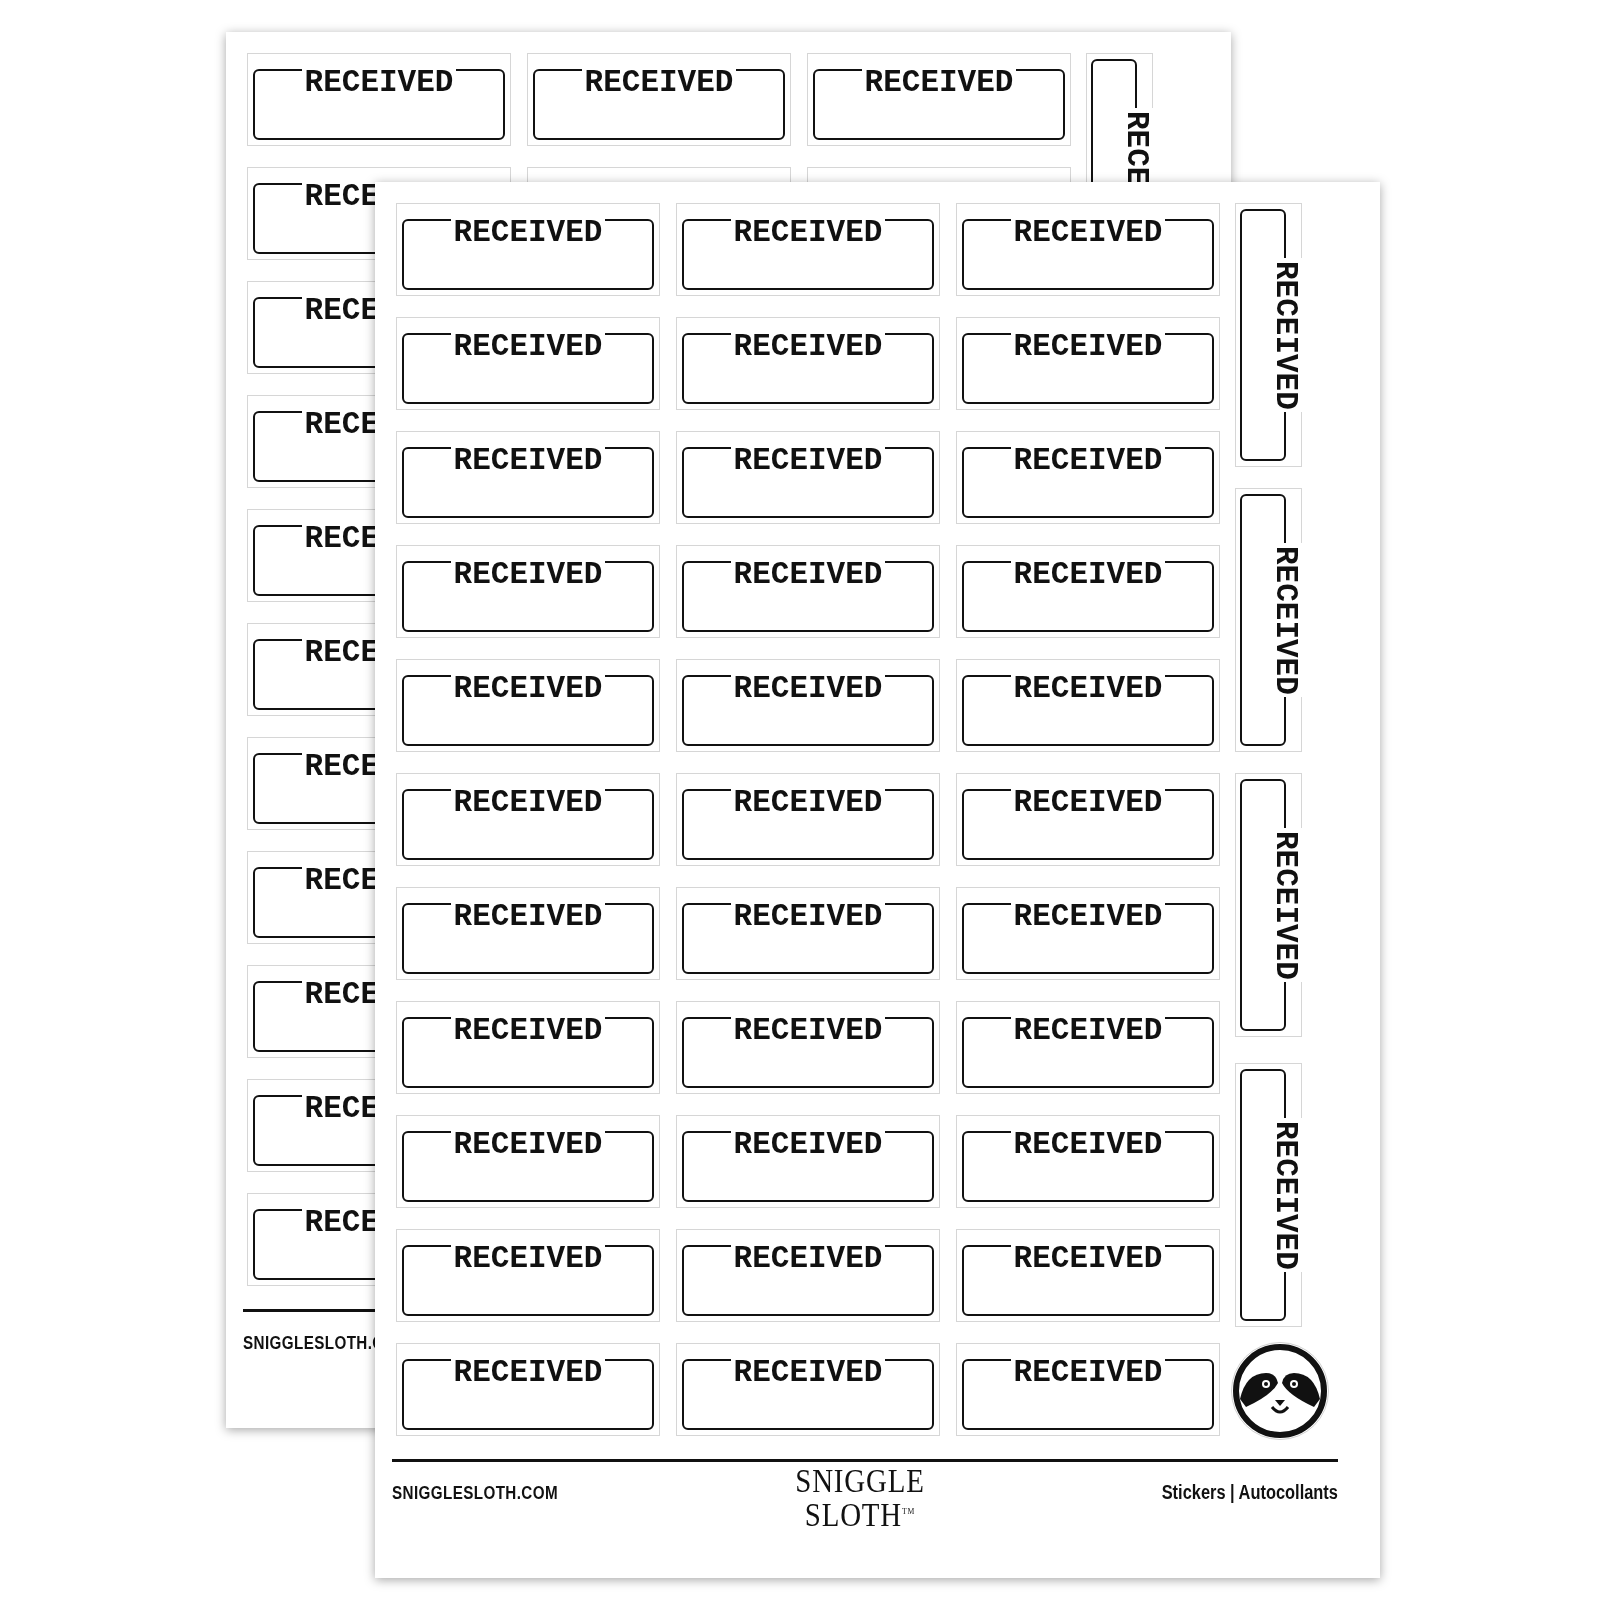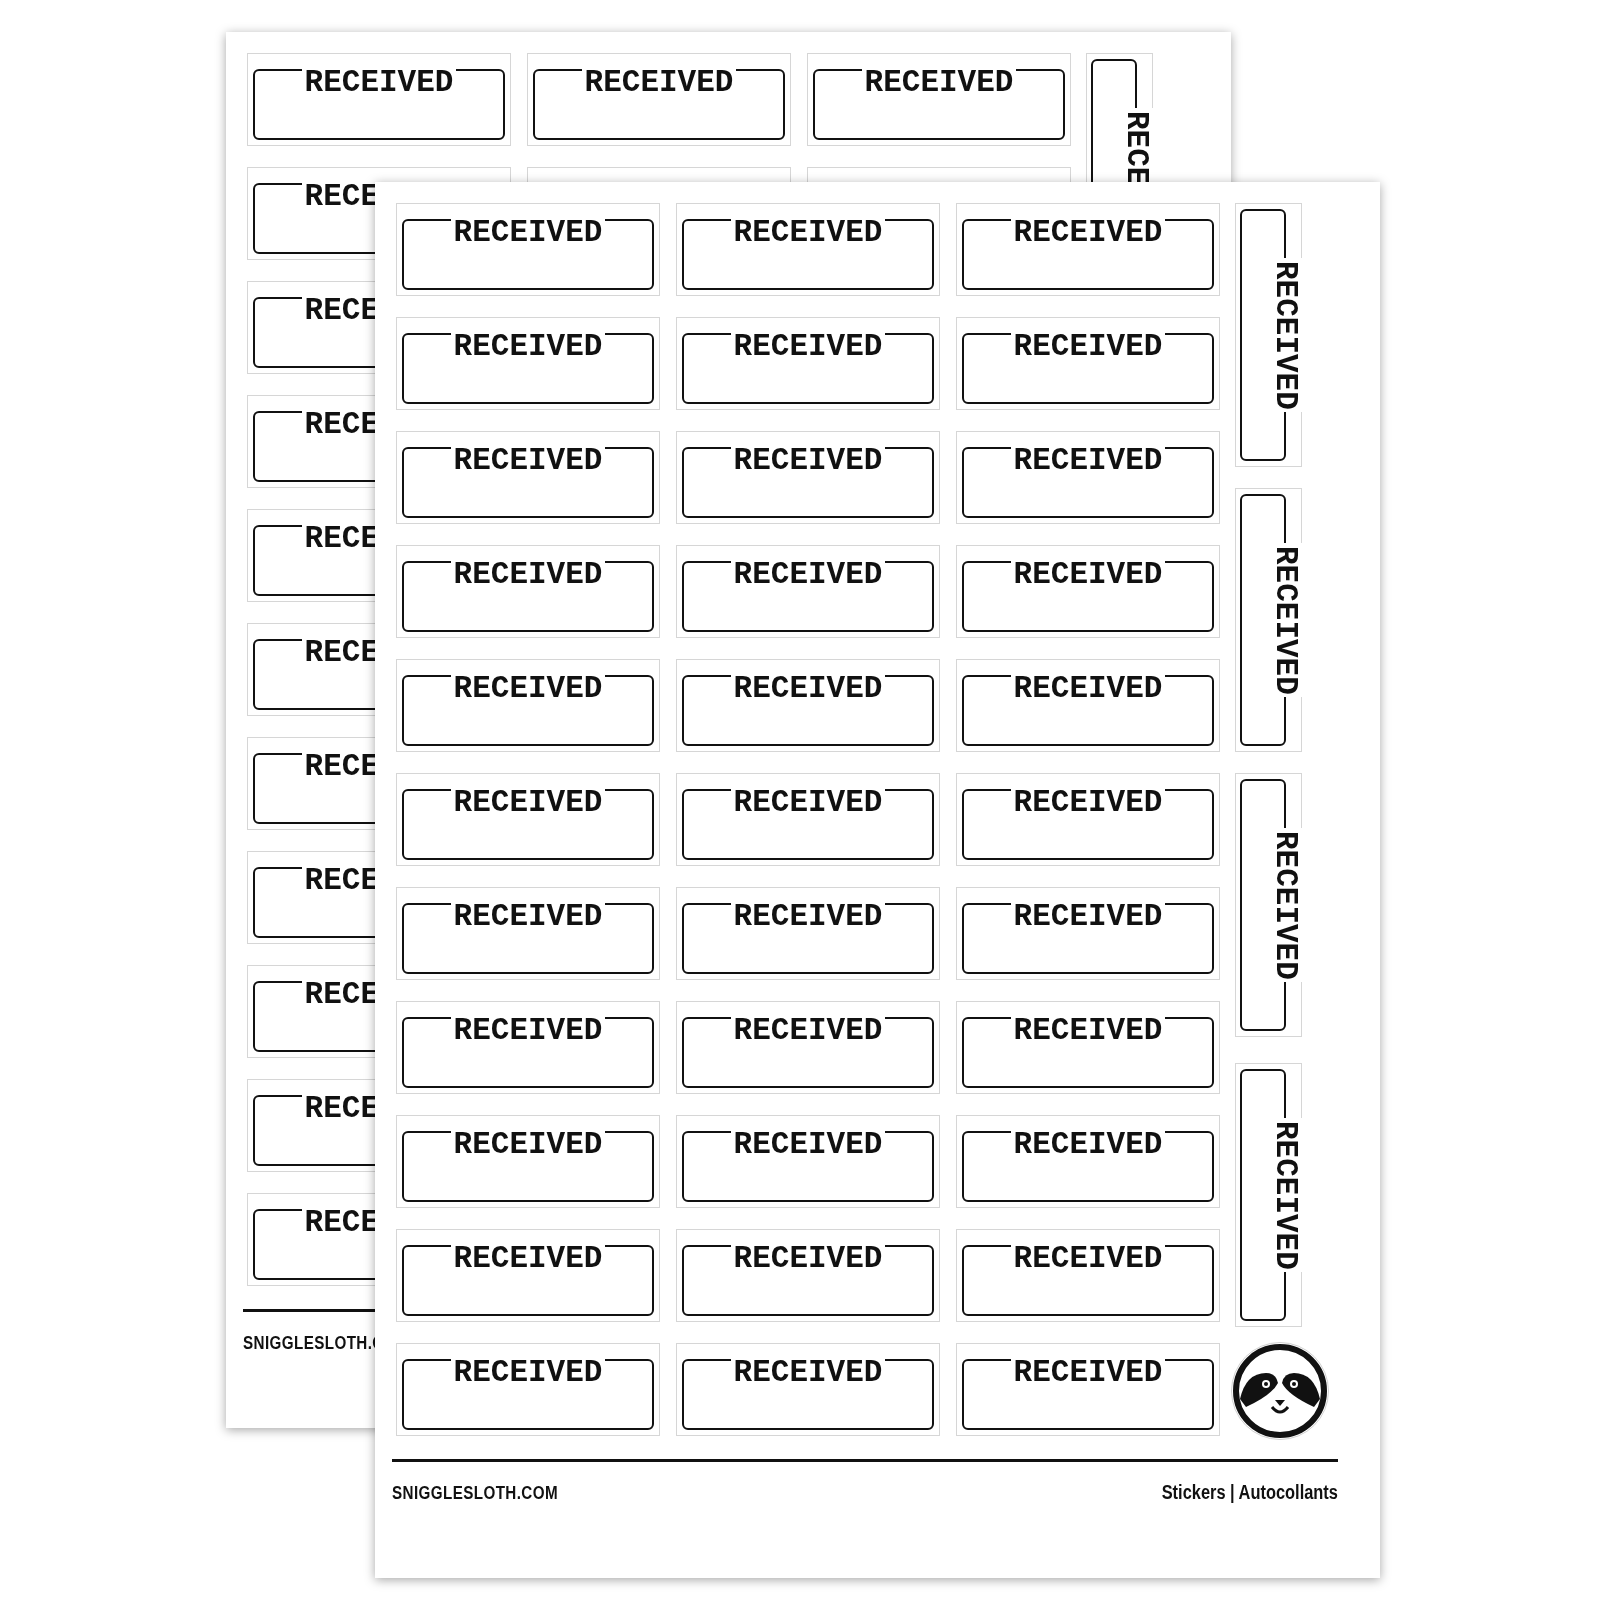--- a/index.html
+++ b/index.html
@@ -386,20 +386,24 @@
       </div>
   </div>
     <div class="vcell" style="left: 860px; top: 881px;">
     <div class="vbox"></div>
     <div class="vtext">
         <span>RECEIVED</span>
       </div>
   </div>
     <div class="footer-line" style="left: 17px; width: 946px; top: 1277px;"></div>
     <div class="footer-url" style="left: 17px; top: 1300px;">SNIGGLESLOTH.COM</div>
+    <div class="brand" style="left: 400px; width: 170px; top: 1282px;">
+      <div class="l1">SNIGGLE</div>
+      <div class="l2"><span>SLOTH</span><sup style="font-size:9px">TM</sup></div>
+    </div>
     <div class="footer-right" style="right: 42px; top: 1299px;">Stickers | Autocollants</div>
     <div class="sloth-sticker" style="left: 856px; top: 1160px;"><svg width="96" height="96" viewBox="0 0 96 96">
         <circle cx="48" cy="48" r="44" fill="#fff" stroke="#111" stroke-width="6"></circle>
         <path d="M8 56 Q14 30 34 30 Q44 30 46 40 Q40 52 14 64 Z" fill="#111"></path>
         <path d="M88 56 Q82 30 62 30 Q52 30 50 40 Q56 52 82 64 Z" fill="#111"></path>
         <circle cx="34" cy="41" r="4" fill="#fff"></circle>
         <circle cx="34" cy="41" r="2" fill="#111"></circle>
         <circle cx="62" cy="41" r="4" fill="#fff"></circle>
         <circle cx="62" cy="41" r="2" fill="#111"></circle>
         <path d="M43 57 L53 57 L48 63 Z" fill="#111"></path>

